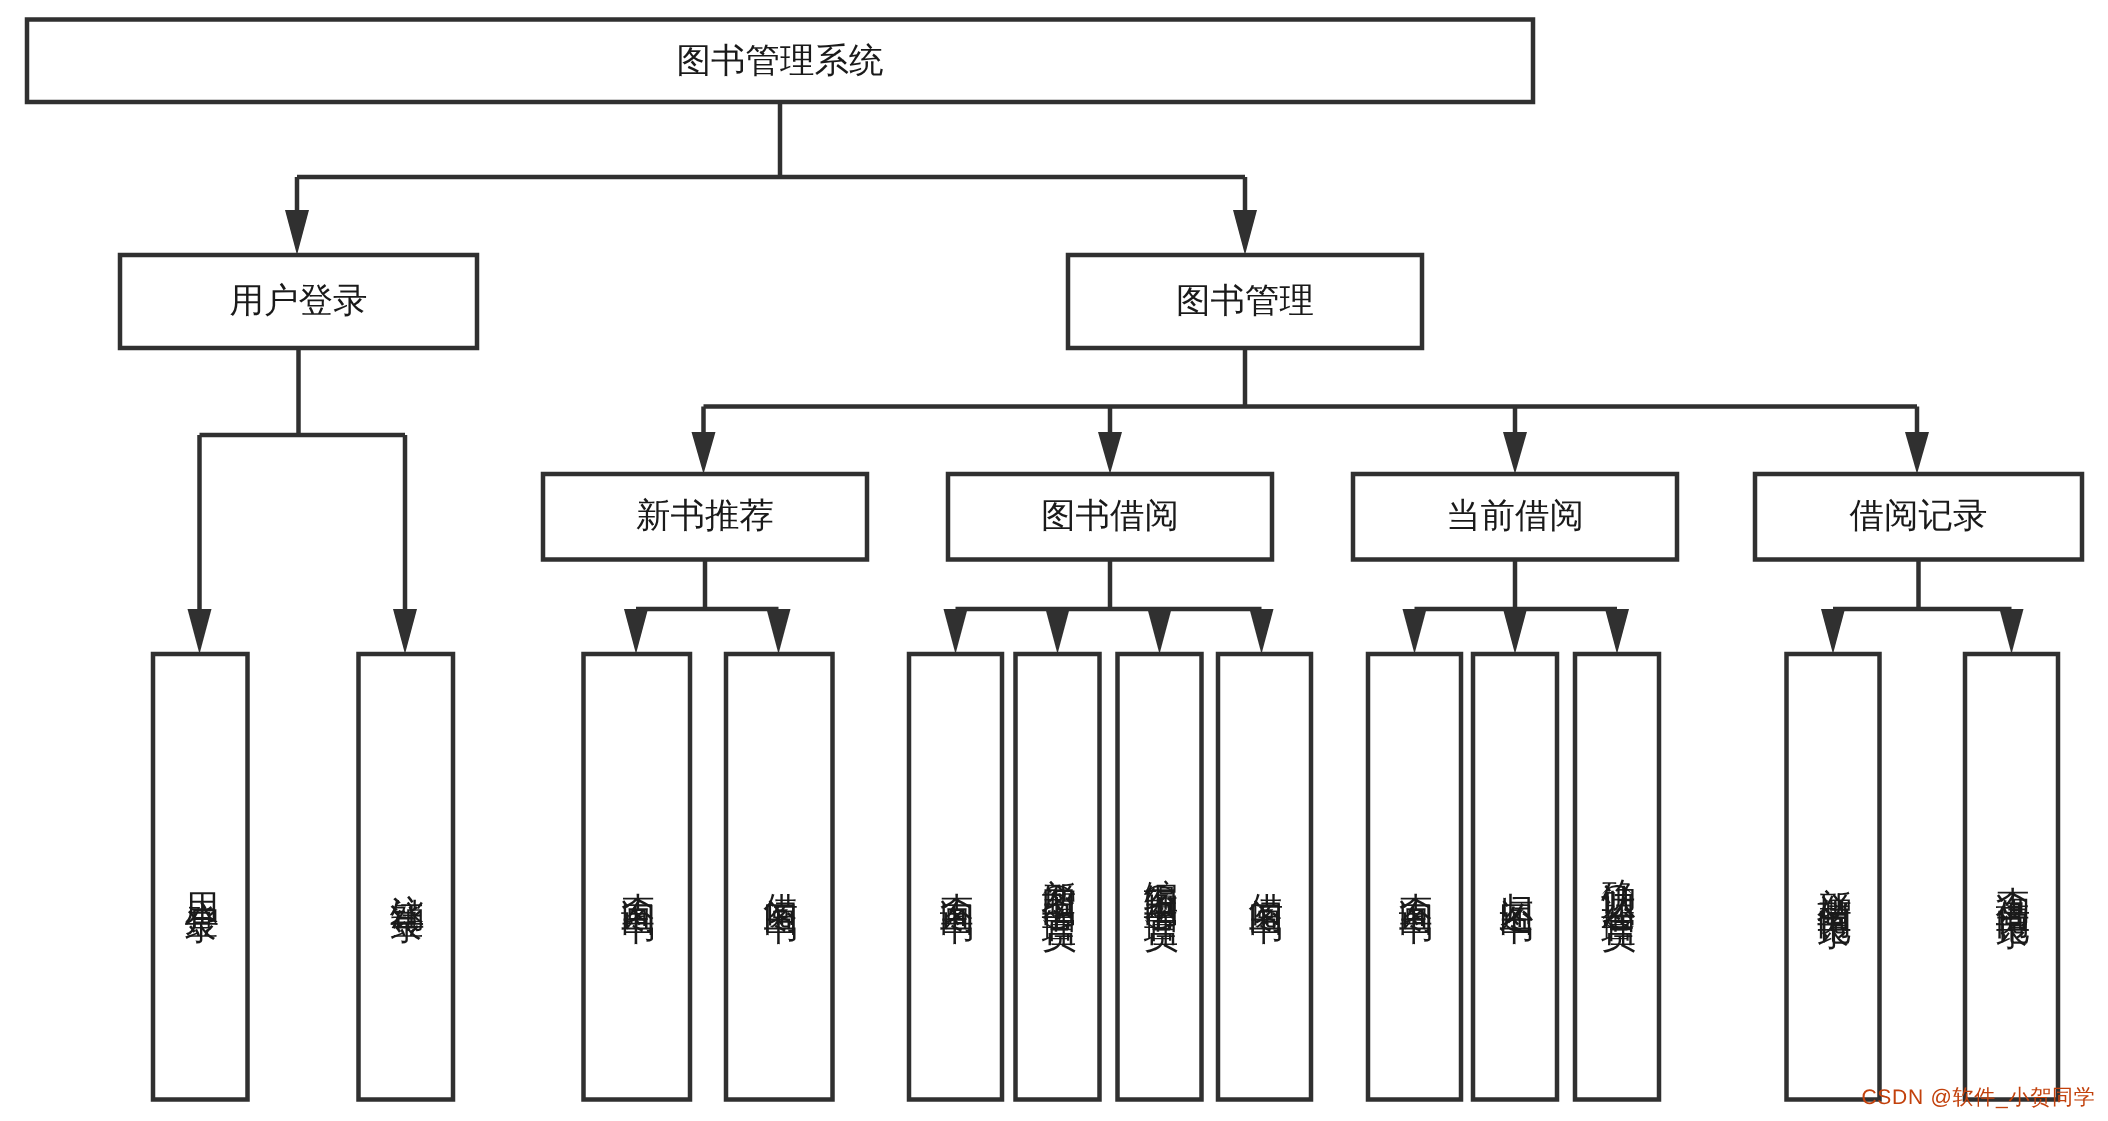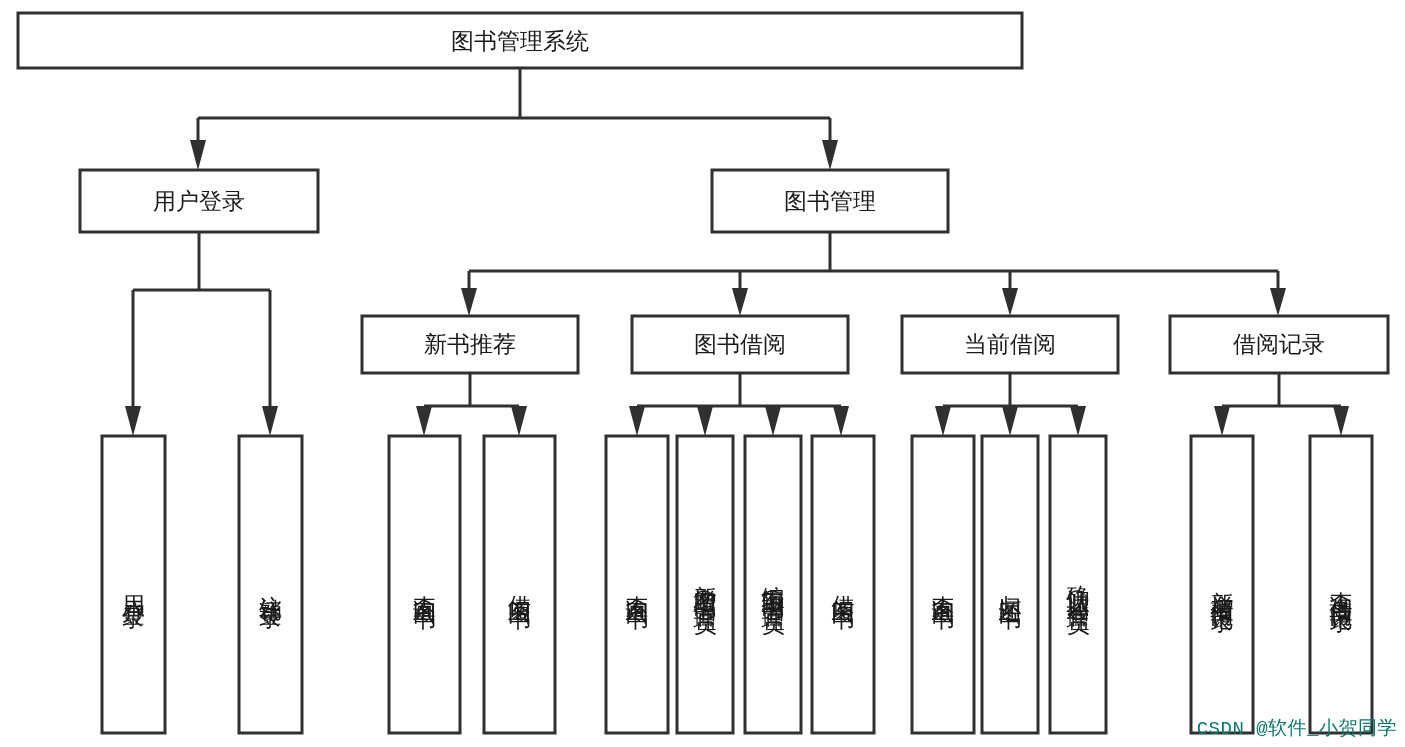--- a/index.html
+++ b/index.html
@@ -60,23 +60,23 @@
     display: flex;
     align-items: center;
     justify-content: center;
     white-space: nowrap;
     pointer-events: none;
   }
   .watermark {
     position: absolute;
     right: 8px;
     bottom: 6px;
-    font-family: Liberation Mono, monospace;
-    font-size: 19px;
-    color: #0f766e;
+    font-family: Liberation Sans, sans-serif;
+    font-size: 14px;
+    color: #c2410c;
     white-space: nowrap;
     letter-spacing: 0.5px;
   }
 </style>
 </head>
 <body>
 
 <div id="diagram-root">
 
   <svg id="flow" viewBox="0 0 1405 747">

